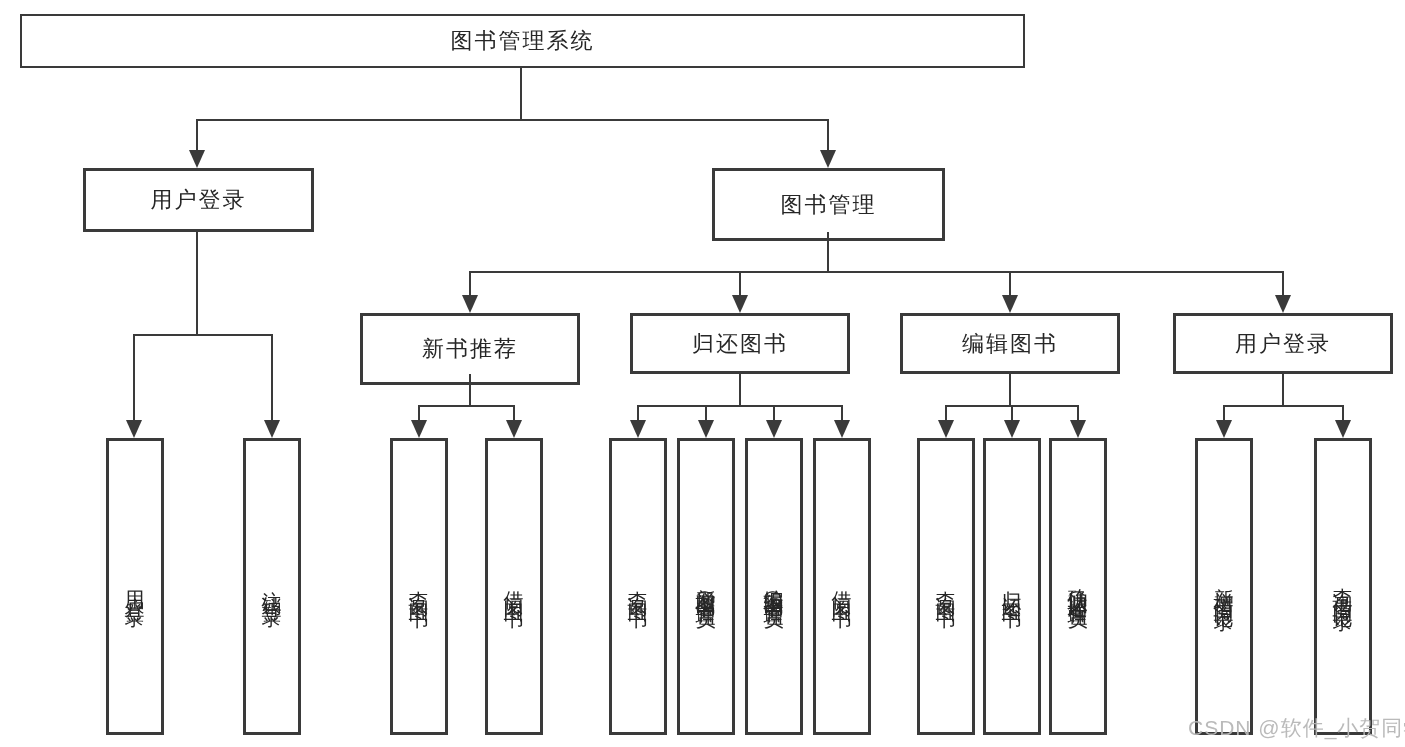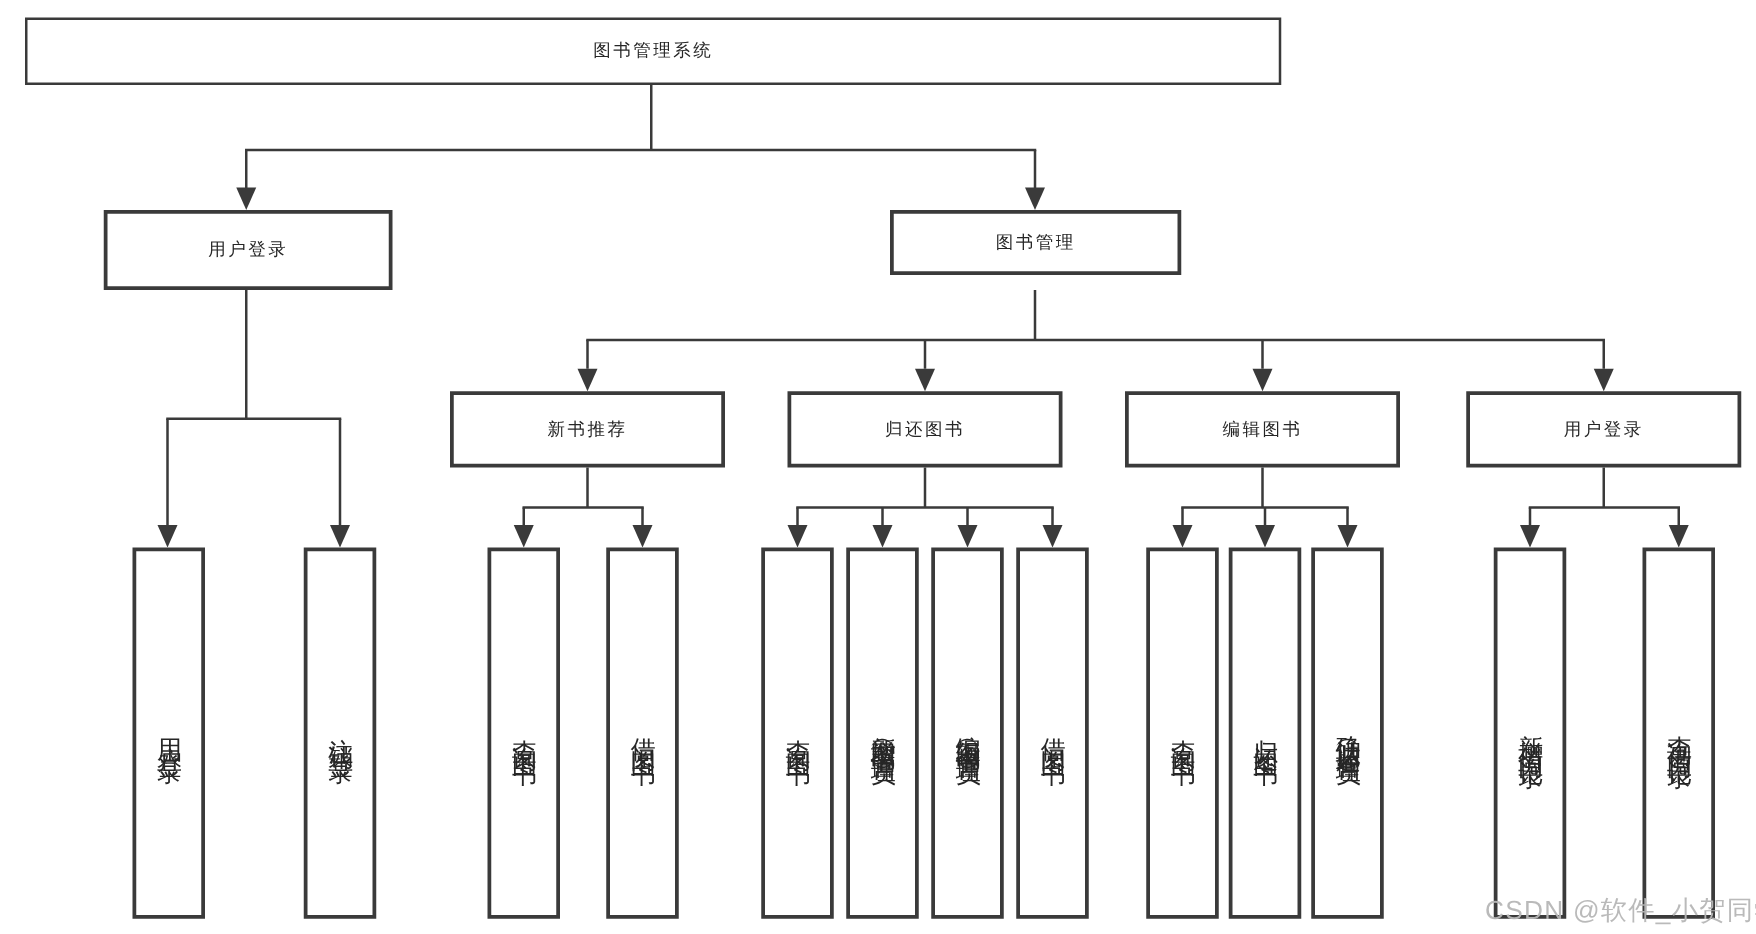--- a/index.html
+++ b/index.html
@@ -15,21 +15,21 @@
   .box {
     position: absolute;
     border: 3px solid #3a3a3a;
     background: #ffffff;
     display: flex;
     align-items: center;
     justify-content: center;
     color: #262626;
     box-sizing: border-box;
   }
-  .box.h { font-size: 14px; letter-spacing: 2px; }
+  .box.h { font-size: 22px; letter-spacing: 2px; }
   .box.root { border-width: 2px; }
   .box.v {
     writing-mode: vertical-rl;
     text-orientation: mixed;
     font-size: 20px;
     letter-spacing: 6px;
     line-height: 1;
     width: 58px;
     top: 438px;
     height: 297px;
@@ -64,41 +64,41 @@
   <div class="box h root" style="left:20px; top:14px; width:1005px; height:54px;">图书管理系统</div>
 
   <div class="vl" style="left:520px; top:68px; height:52px;"></div>
   <div class="hl" style="left:196px; top:119px; width:633px;"></div>
   <div class="vl" style="left:196px; top:120px; height:32px;"></div>
   <div class="ah" style="left:189px; top:150px;"></div>
   <div class="vl" style="left:827px; top:120px; height:32px;"></div>
   <div class="ah" style="left:820px; top:150px;"></div>
 
   <div class="box h" style="left:83px; top:168px; width:231px; height:64px;">用户登录</div>
-  <div class="box h" style="left:712px; top:168px; width:233px; height:52px;">图书管理</div>
+  <div class="box h" style="left:712px; top:168px; width:233px; height:73px;">图书管理</div>
 
   <div class="vl" style="left:196px; top:232px; height:103px;"></div>
   <div class="hl" style="left:133px; top:334px; width:140px;"></div>
   <div class="vl" style="left:133px; top:335px; height:85px;"></div>
   <div class="ah" style="left:126px; top:420px;"></div>
   <div class="vl" style="left:271px; top:335px; height:85px;"></div>
   <div class="ah" style="left:264px; top:420px;"></div>
 
   <div class="vl" style="left:827px; top:232px; height:40px;"></div>
   <div class="hl" style="left:469px; top:271px; width:815px;"></div>
   <div class="vl" style="left:469px; top:272px; height:23px;"></div>
   <div class="ah" style="left:462px; top:295px;"></div>
   <div class="vl" style="left:739px; top:272px; height:23px;"></div>
   <div class="ah" style="left:732px; top:295px;"></div>
   <div class="vl" style="left:1009px; top:272px; height:23px;"></div>
   <div class="ah" style="left:1002px; top:295px;"></div>
   <div class="vl" style="left:1282px; top:272px; height:23px;"></div>
   <div class="ah" style="left:1275px; top:295px;"></div>
 
-  <div class="box h" style="left:360px; top:313px; width:220px; height:61px;">新书推荐</div>
+  <div class="box h" style="left:360px; top:313px; width:220px; height:72px;">新书推荐</div>
   <div class="box h" style="left:630px; top:313px; width:220px; height:61px;">归还图书</div>
   <div class="box h" style="left:900px; top:313px; width:220px; height:61px;">编辑图书</div>
   <div class="box h" style="left:1173px; top:313px; width:220px; height:61px;">用户登录</div>
 
   <div class="vl" style="left:469px; top:374px; height:32px;"></div>
   <div class="hl" style="left:418px; top:405px; width:97px;"></div>
   <div class="vl" style="left:418px; top:406px; height:14px;"></div>
   <div class="ah" style="left:411px; top:420px;"></div>
   <div class="vl" style="left:513px; top:406px; height:14px;"></div>
   <div class="ah" style="left:506px; top:420px;"></div>

